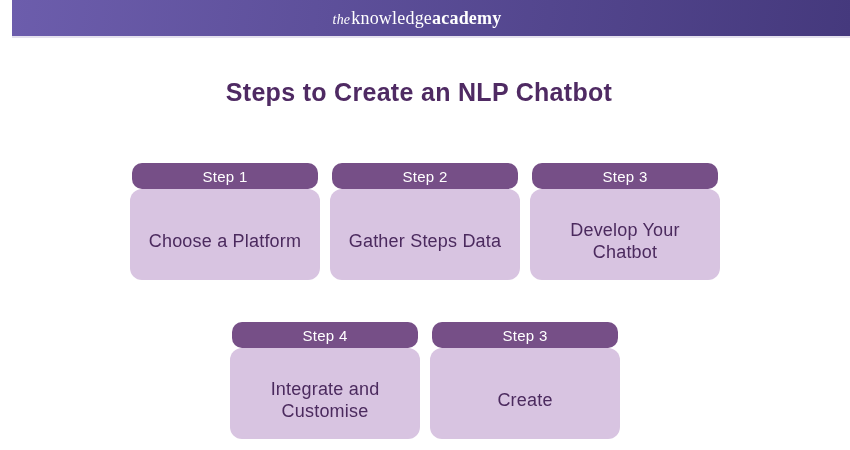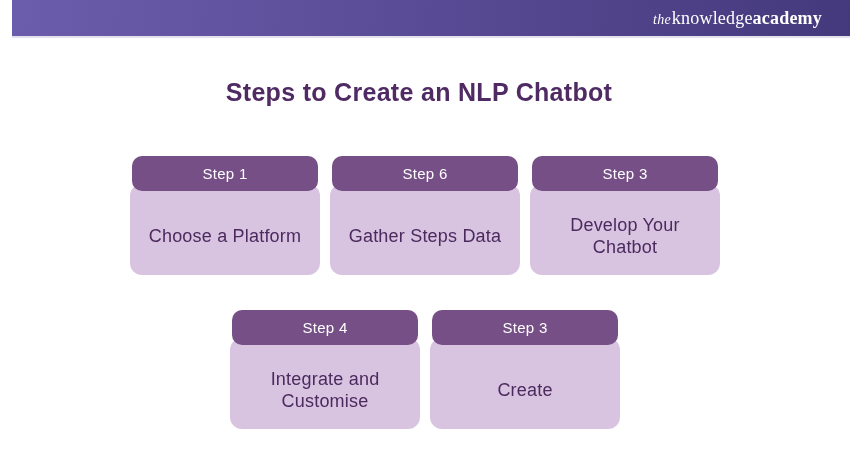--- a/index.html
+++ b/index.html
@@ -6,21 +6,21 @@
   html, body { margin: 0; padding: 0; }
   body {
     width: 850px; height: 450px;
     background: #ffffff;
     font-family: "Liberation Sans", sans-serif;
     overflow: hidden;
   }
   .banner {
     height: 38px;
     background: linear-gradient(97deg, var(--banner_start, #6c5dac) 0%, var(--banner_end, #45397d) 100%);
-    display: flex; align-items: center; justify-content: flex-end;
+    display: flex; align-items: center; justify-content: center;
     padding-right: 28px;
     border-bottom: 2px solid #e4e1ee;
     margin-left: 12px;
   }
   .logo {
     font-family: "Liberation Serif", serif;
     color: var(--logo_text, #ffffff);
     font-size: 18px;
     letter-spacing: 0.2px;
     white-space: nowrap;
@@ -35,22 +35,22 @@
     font-weight: 700;
     letter-spacing: 0.3px;
     color: var(--title_text, #4f2a63);
   }
   .row { display: flex; justify-content: center; gap: 10px; }
   .row-1 { margin-top: 44px; }
   .row-2 { margin-top: 30px; }
   .card { width: 190px; position: relative; }
   .card-header {
     position: relative; z-index: 2;
-    margin: 5px 2px;
-    height: 35px;
+    margin: 12px 2px;
+    height: 26px;
     border-radius: 10px;
     background: var(--step_header, #764f87);
     color: #ffffff;
     display: flex; align-items: center; justify-content: center;
     font-size: 15px; font-weight: 500; letter-spacing: 0.3px;
   }
   .card-body {
     margin-top: -12px;
     border-radius: 12px;
     background: var(--step_body, #d8c4e1);
@@ -82,21 +82,21 @@
     <div class="card">
       <div class="card-header">
         <span>Step 1</span>
       </div>
       <div class="card-body">
         <span>Choose a Platform</span>
       </div>
     </div>
     <div class="card">
       <div class="card-header">
-        <span>Step 6</span>
+        <span>Step 2</span>
       </div>
       <div class="card-body">
         <span>Gather Steps Data</span>
       </div>
     </div>
     <div class="card">
       <div class="card-header">
         <span>Step 3</span>
       </div>
       <div class="card-body">

